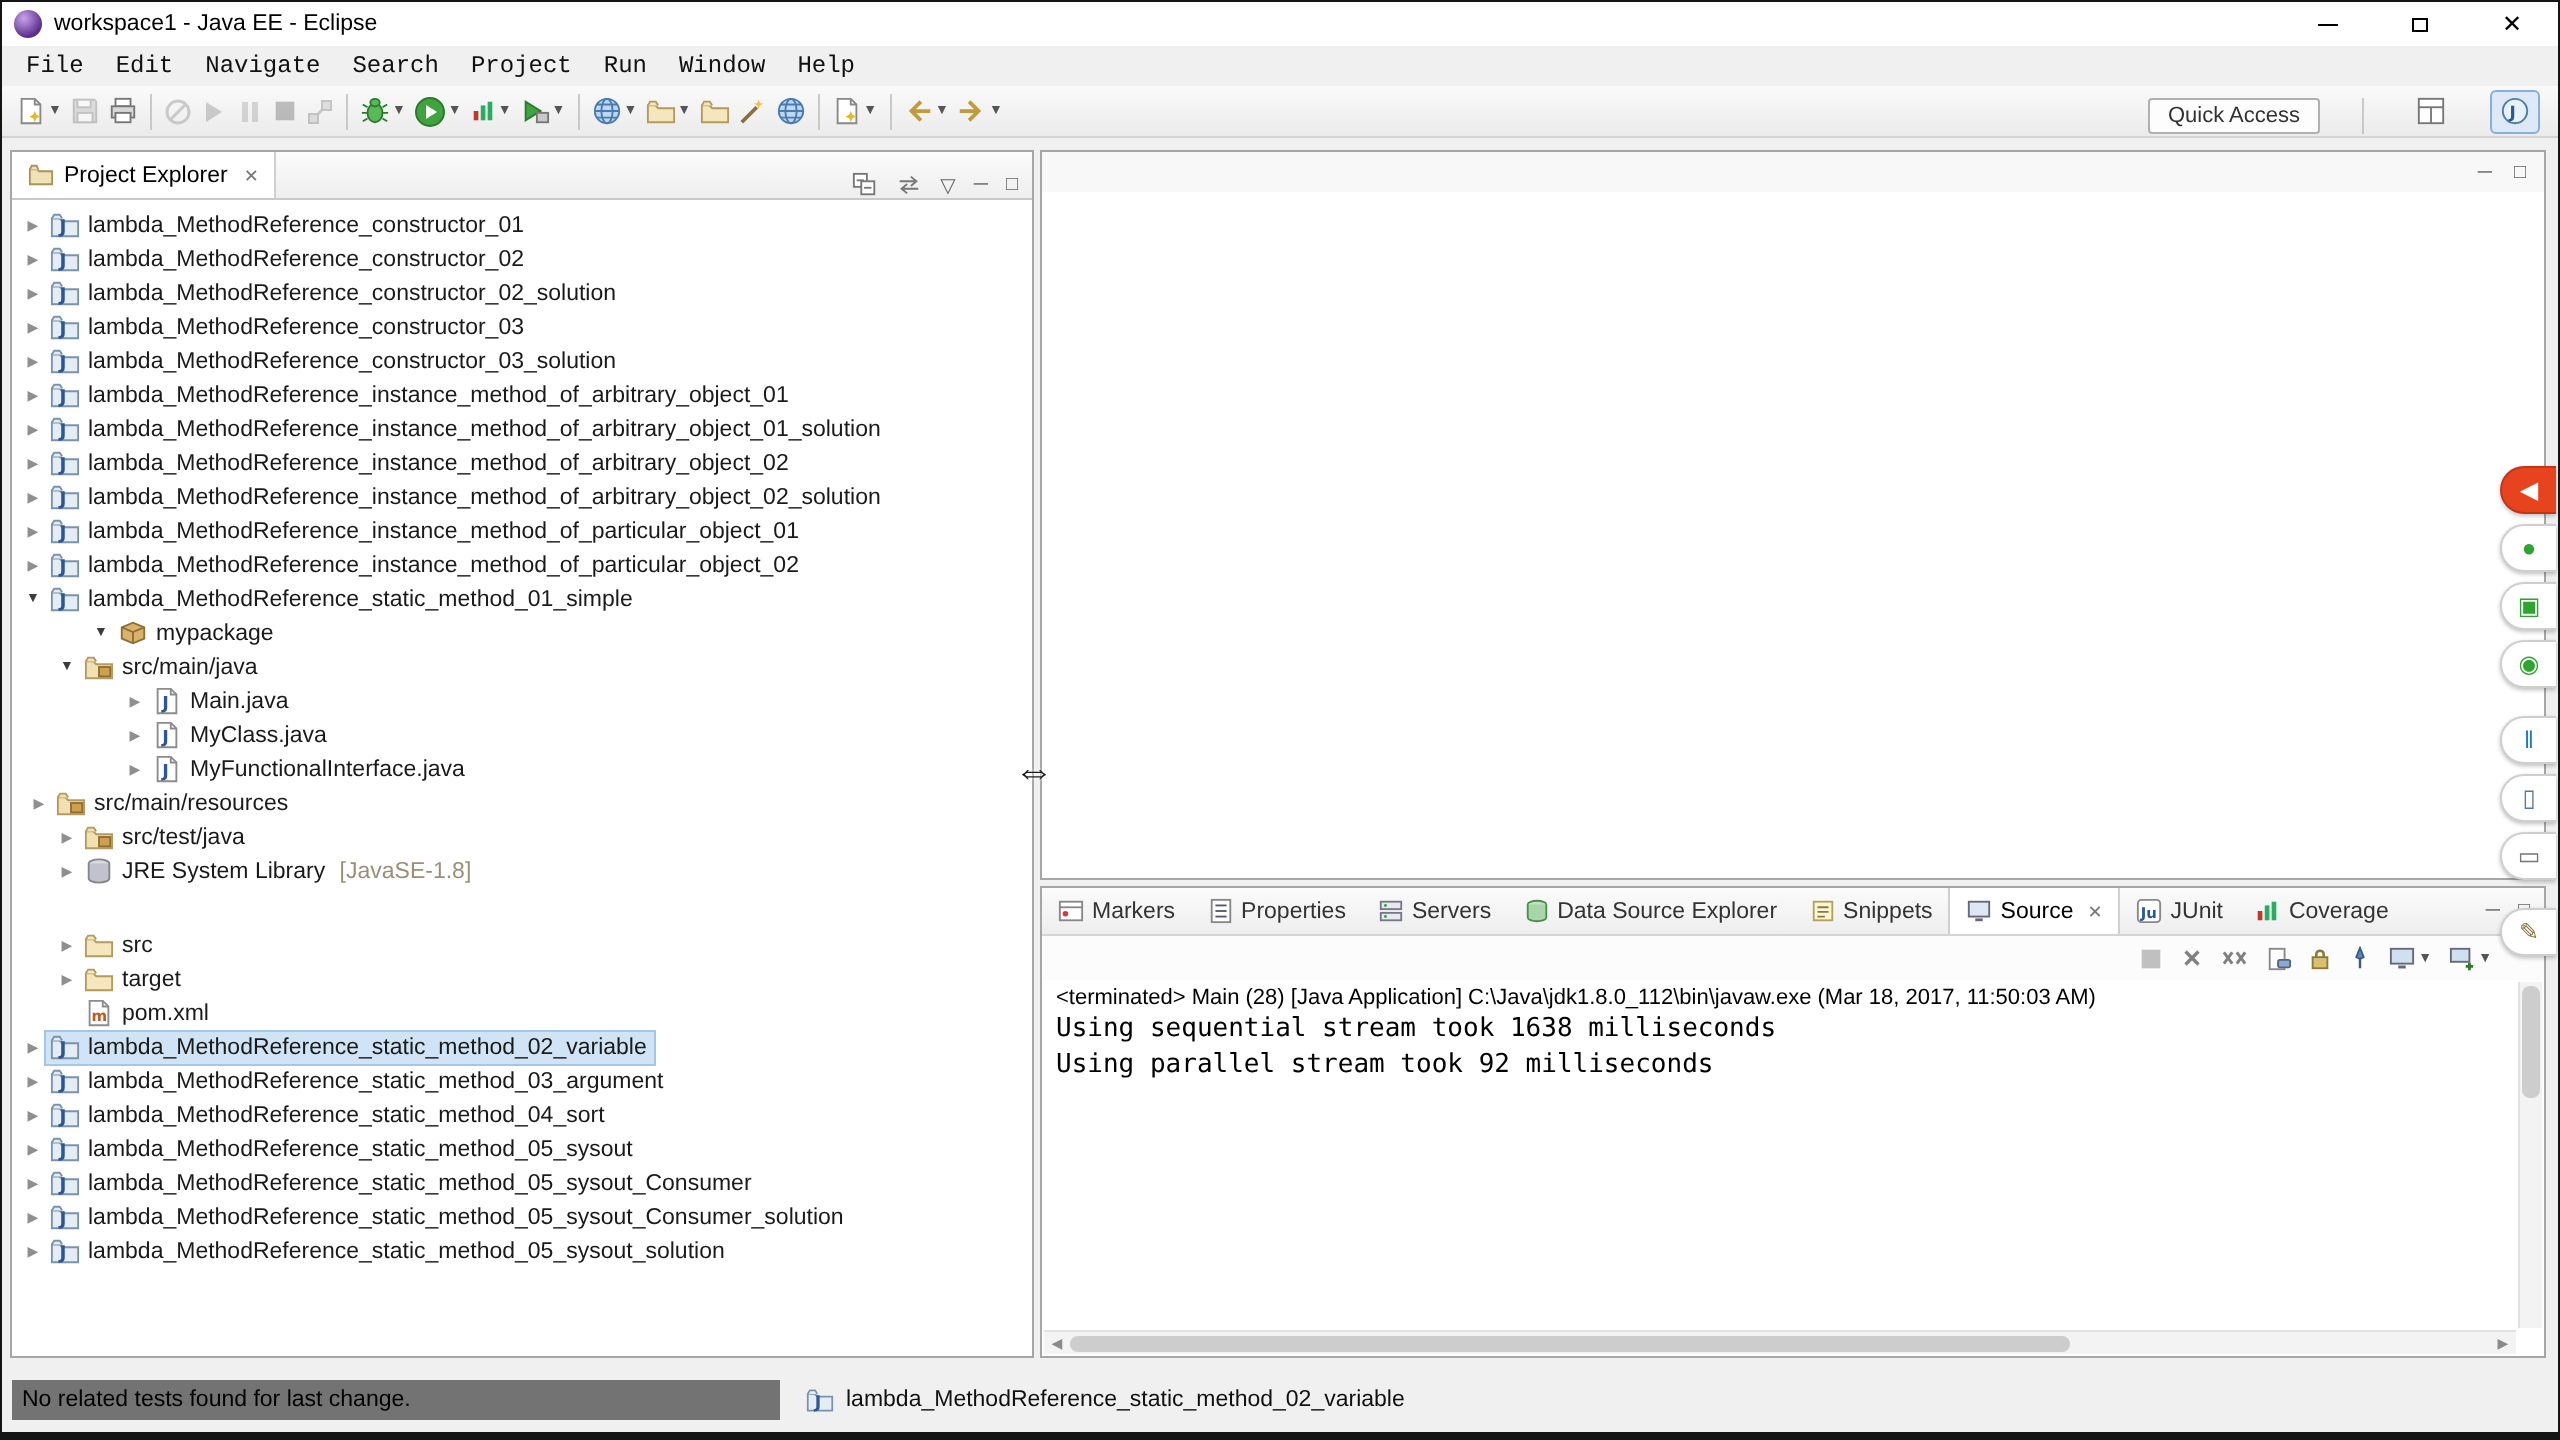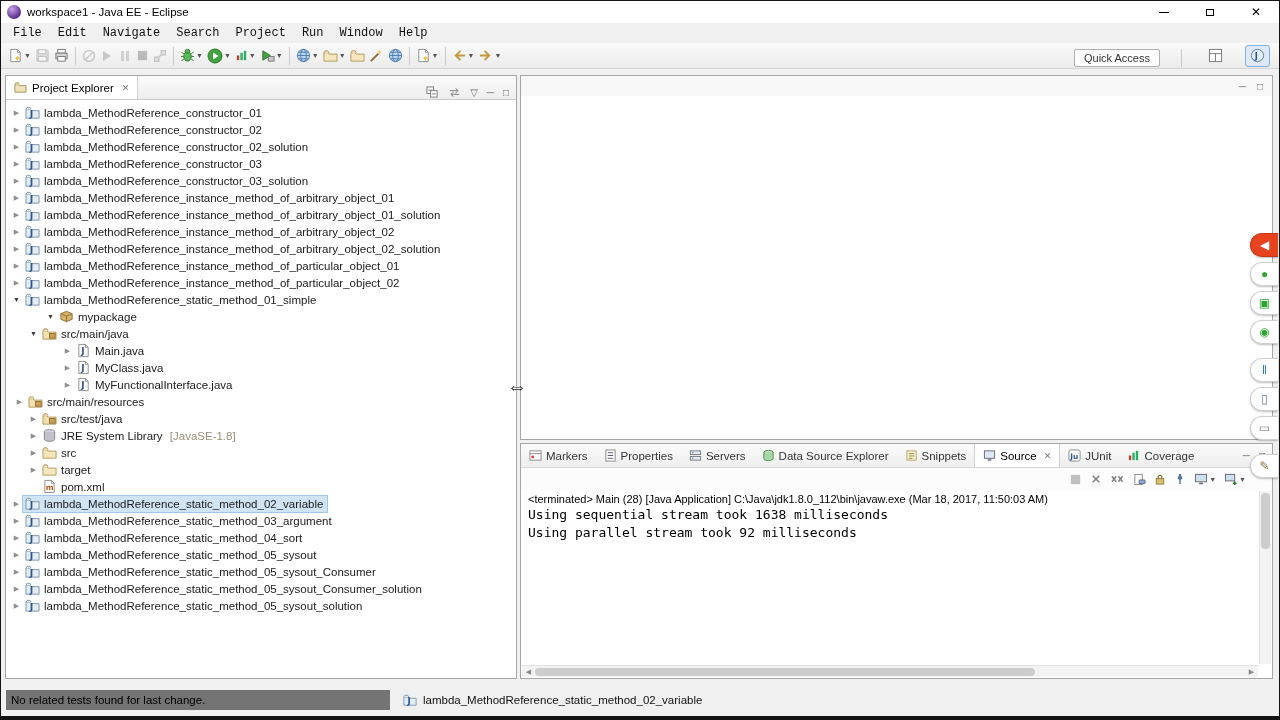--- a/index.html
+++ b/index.html
@@ -620,21 +620,21 @@
             <span class="ticon">
               <svg width="15" height="15" viewBox="0 0 16 16">
                 <ellipse cx="8" cy="4" rx="5.5" ry="2.2" fill="#d8d8e0" stroke="#84848f"></ellipse>
                 <path d="M2.5 4v8c0 1.2 2.5 2.2 5.5 2.2s5.5-1 5.5-2.2V4" fill="#c2c2cc" stroke="#84848f"></path>
               </svg>
             </span>
             <span class="tlabel">JRE System Library</span>
             <span class="tdeco">&nbsp;[JavaSE-1.8]</span>
           </span>
         </div>
-        <div class="tree-row" style="padding-left: 21px;">
+        <div class="tree-row" style="padding-left: 21px; margin-top: 20px;">
           <span class="arrow">▶</span>
           <span class="rowsel">
             <span class="ticon">
               <svg width="15" height="15" viewBox="0 0 16 16">
                 <path d="M1 5h4l1.5 1.5H15V14H1z" fill="#f5e7bd" stroke="#b39a5e"></path>
                 <path d="M1 5l1.2-2h3L6.5 5" fill="#f5e7bd" stroke="#b39a5e"></path>
               </svg>
             </span>
             <span class="tlabel">src</span>
           </span>

